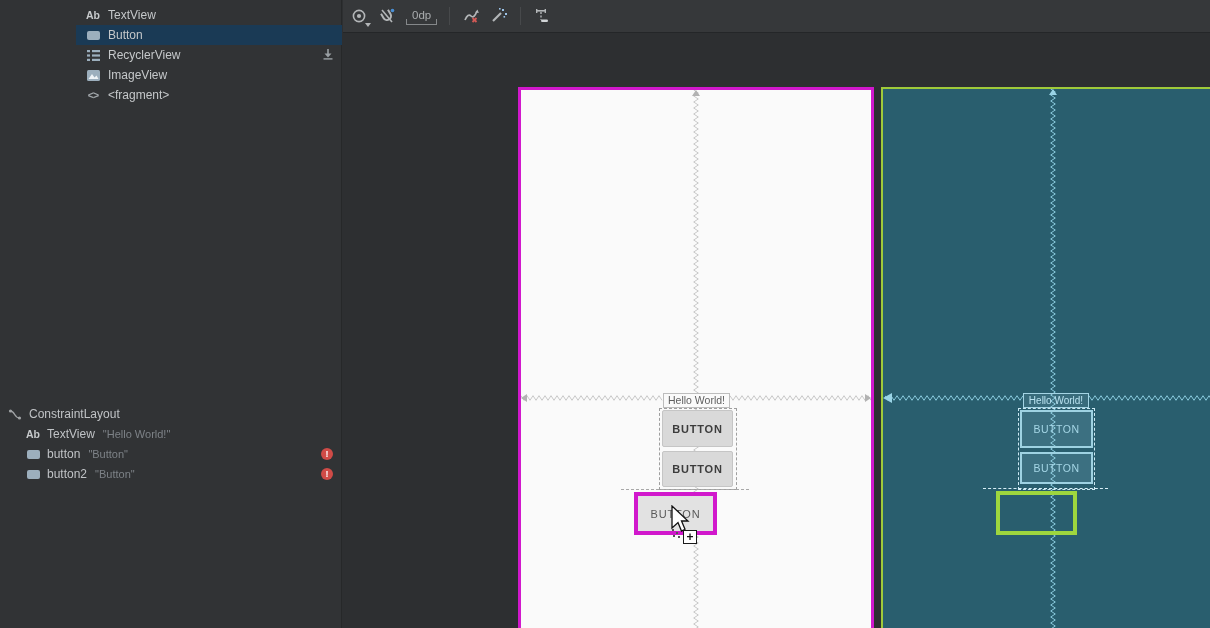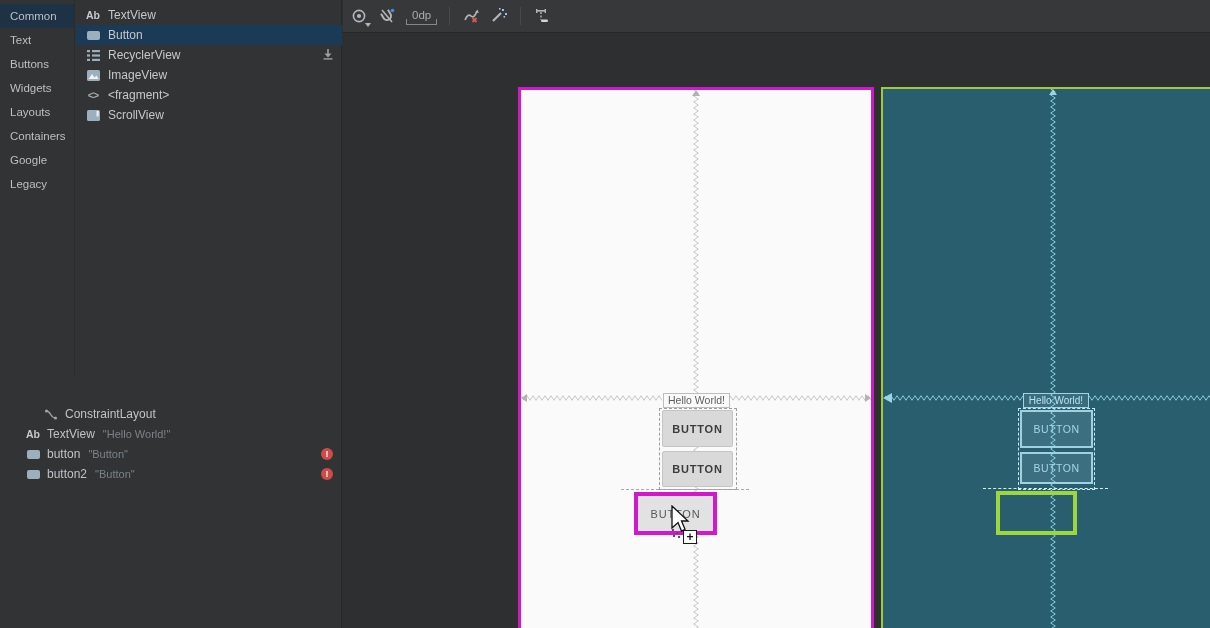--- a/index.html
+++ b/index.html
@@ -33,21 +33,21 @@
   #tree { position:absolute; left:0; top:404px; width:342px; }
   .trow { height:20px; display:flex; align-items:center; font-size:12px;
           color:#c0c3c6; position:relative; }
   .trow .tic { width:16px; height:14px; display:inline-flex; align-items:center;
                justify-content:center; margin-right:6px; flex:none; }
   .tlabel { margin-right:8px; }
   .tvalue { font-size:11px; color:#7d8287; }
   .err { position:absolute; right:9px; top:4px; width:12px; height:12px; border-radius:50%;
          background:#cf4b47; color:#fff; font-size:9px; font-weight:bold; line-height:12px;
          text-align:center; }
-  .ind0 { padding-left:7px;margin-left:36px; } .ind1 { padding-left:25px; }
+  .ind0 { padding-left:7px; } .ind1 { padding-left:25px; }
   .btnic { width:13px; height:9px; background:#9cafbd; border-radius:2px; }
 
   
   #toolbar { position:absolute; left:343px; top:0; width:867px; height:33px;
              background:#36383a; border-bottom:1px solid #242628;
              display:flex; align-items:center; }
   .tb { height:24px; display:flex; align-items:center; justify-content:center;
         margin:0 5px; position:relative; }
   .tbsep { width:1px; height:18px; background:#47494b; margin:0 7px; }
   #margin-btn { font-size:11.5px; color:#a9acae; padding:1px 6px 3px;
@@ -105,30 +105,20 @@
 
   #drop-plus { left:162px; top:440px; width:14px; height:14px; background:#fff;
                border:1px solid #1a1a1a; color:#111; font-size:12px; line-height:12px;
                text-align:center; font-weight:bold; }
 </style>
 </head>
 <body>
 
 <div id="left-panel">
 
-  <div id="cats">
-    <div class="cat sel">Common</div>
-    <div class="cat">Text</div>
-    <div class="cat">Buttons</div>
-    <div class="cat">Widgets</div>
-    <div class="cat">Layouts</div>
-    <div class="cat">Containers</div>
-    <div class="cat">Google</div>
-    <div class="cat">Legacy</div>
-  </div>
 
   <div id="pal-items">
     <div class="prow">
       <span class="pic">
           <span class="abtxt">Ab</span>
         </span>
       <span>TextView</span>
     </div>
     <div class="prow sel">
       <span class="pic">
@@ -164,29 +154,20 @@
           </svg>
       </span>
       <span>ImageView</span>
     </div>
     <div class="prow">
       <span class="pic">
           <span class="frtxt">&lt;&gt;</span>
         </span>
       <span>&lt;fragment&gt;</span>
     </div>
-    <div class="prow">
-      <span class="pic">
-        <svg width="13" height="11" viewBox="0 0 13 11">
-            <rect x="0" y="0" width="13" height="11" rx="1.5" fill="#9cafbd"></rect>
-            <rect x="9.5" y="1" width="2.2" height="5.5" fill="#e8eef2"></rect>
-          </svg>
-      </span>
-      <span>ScrollView</span>
-    </div>
   </div>
 
 
   <div id="tree">
     <div class="trow ind0">
       <span class="tic">
         <svg width="14" height="13" viewBox="0 0 14 13">
             <path d="M2.5 3 C7 3 6 10 11.5 10" fill="none" stroke="#9fa2a4" stroke-width="1.4"></path>
             <circle cx="2.5" cy="3" r="1.6" fill="#9fa2a4"></circle>
             <circle cx="11.5" cy="10" r="1.6" fill="#9fa2a4"></circle>

